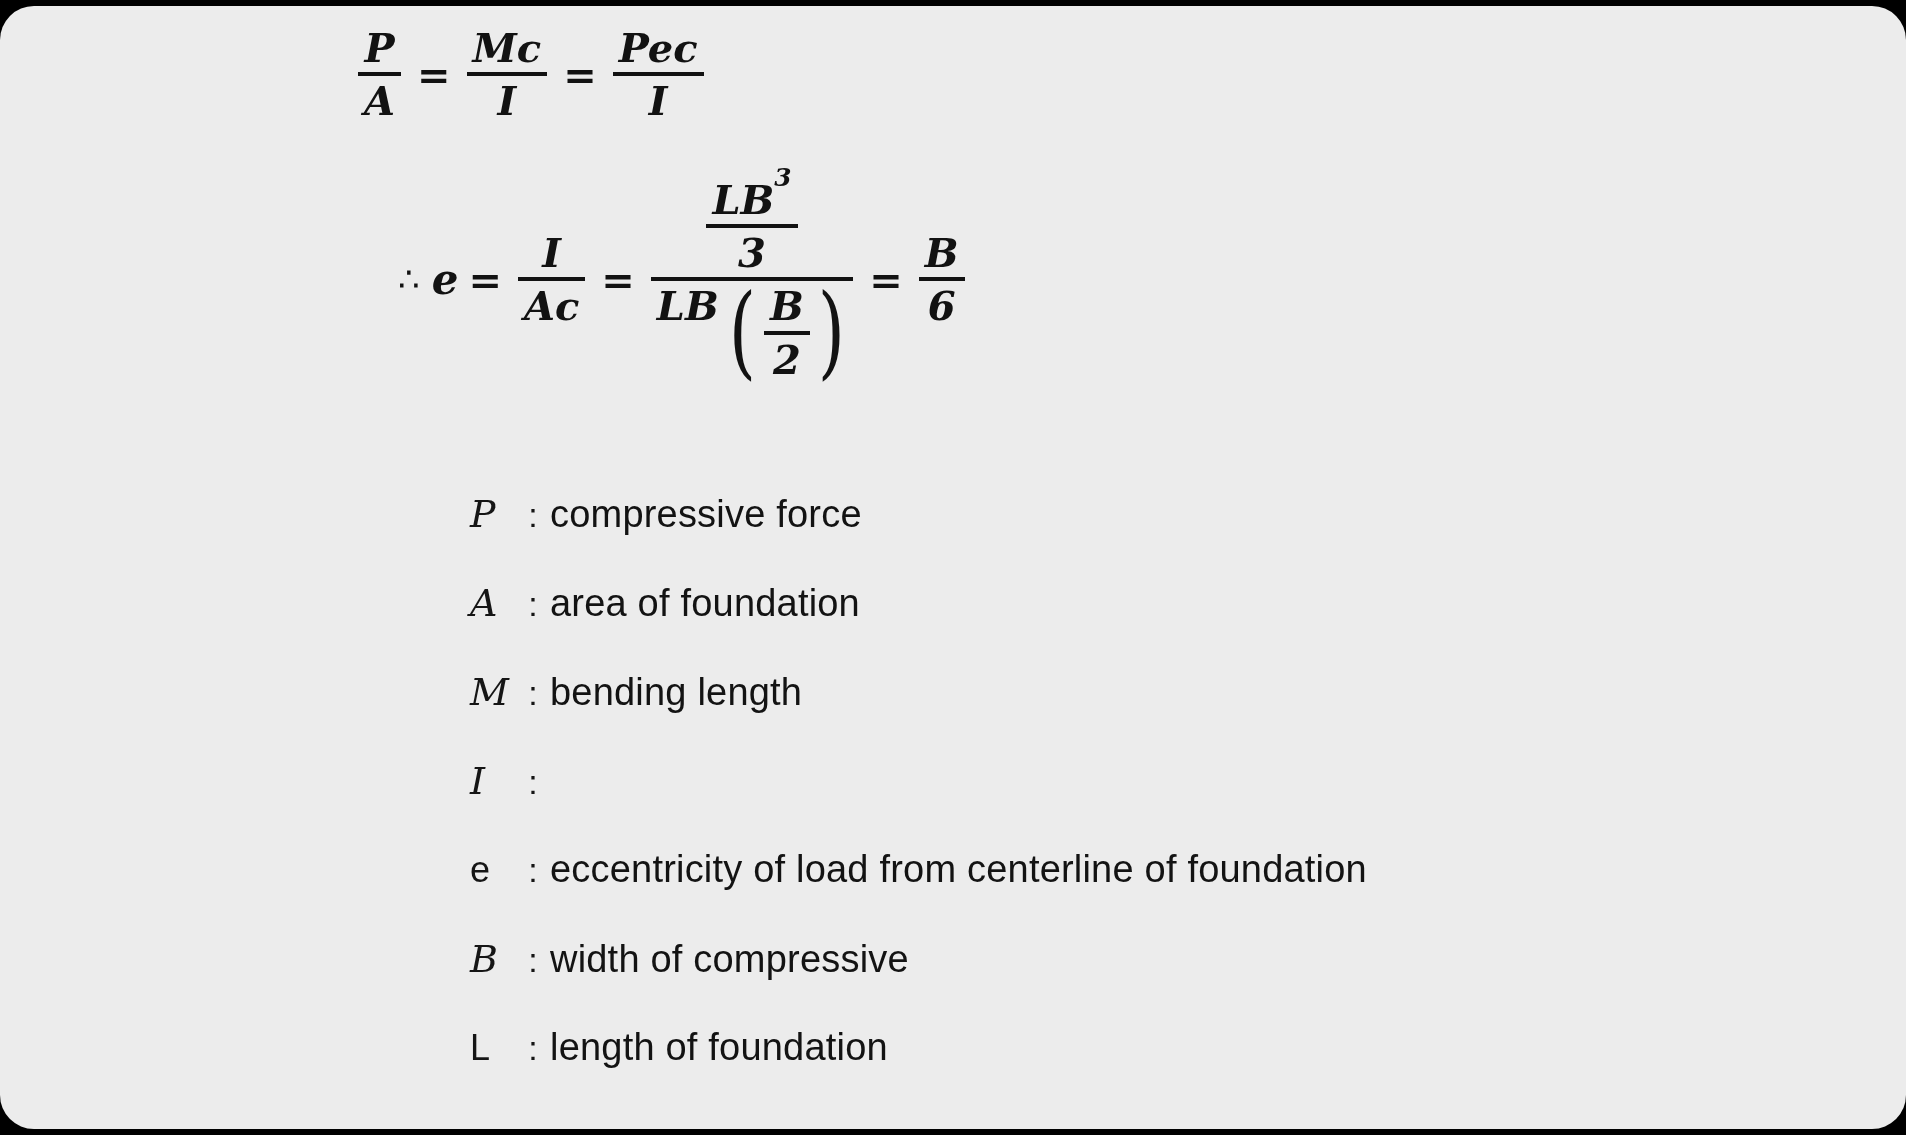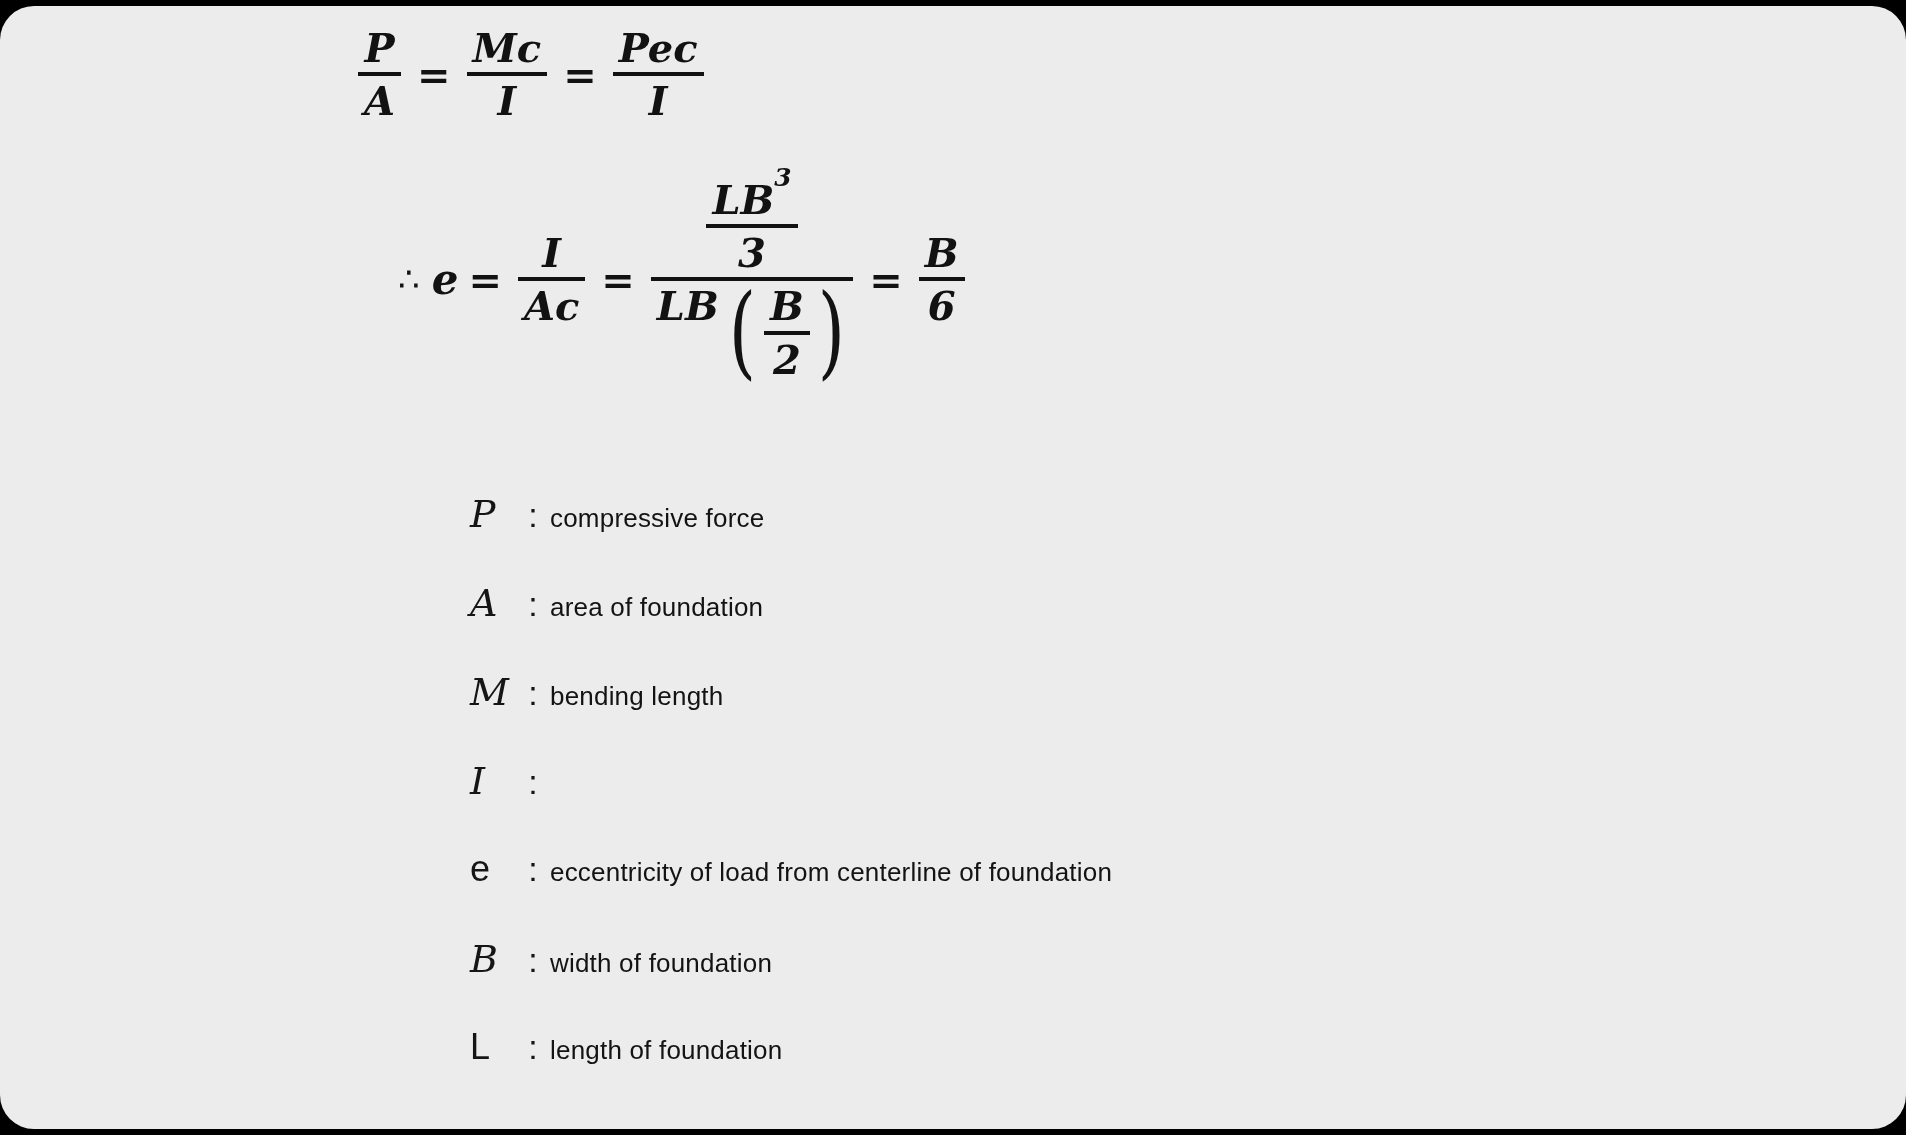--- a/index.html
+++ b/index.html
@@ -138,21 +138,21 @@
   }
   .colon {
     width: 34px;
     flex: none;
     font-size: 34px;
     color: #151515;
     text-align: center;
   }
   .desc {
     font-family: "Liberation Sans", sans-serif;
-    font-size: 26px;
+    font-size: 38px;
     color: #131313;
     letter-spacing: 0.2px;
     white-space: nowrap;
   }
 </style>
 </head>
 <body>
 
 <div class="card">
 
@@ -251,21 +251,21 @@
 
     <div class="legend-row">
       <span class="sym upright">e</span>
       <span class="colon">:</span>
       <span class="desc">eccentricity of load from centerline  of foundation</span>
     </div>
 
     <div class="legend-row">
       <span class="sym">B</span>
       <span class="colon">:</span>
-      <span class="desc">width  of foundation</span>
+      <span class="desc">width  of compressive</span>
     </div>
 
     <div class="legend-row">
       <span class="sym upright">L</span>
       <span class="colon">:</span>
       <span class="desc">length  of foundation</span>
     </div>
 
   </div>
 </div>

